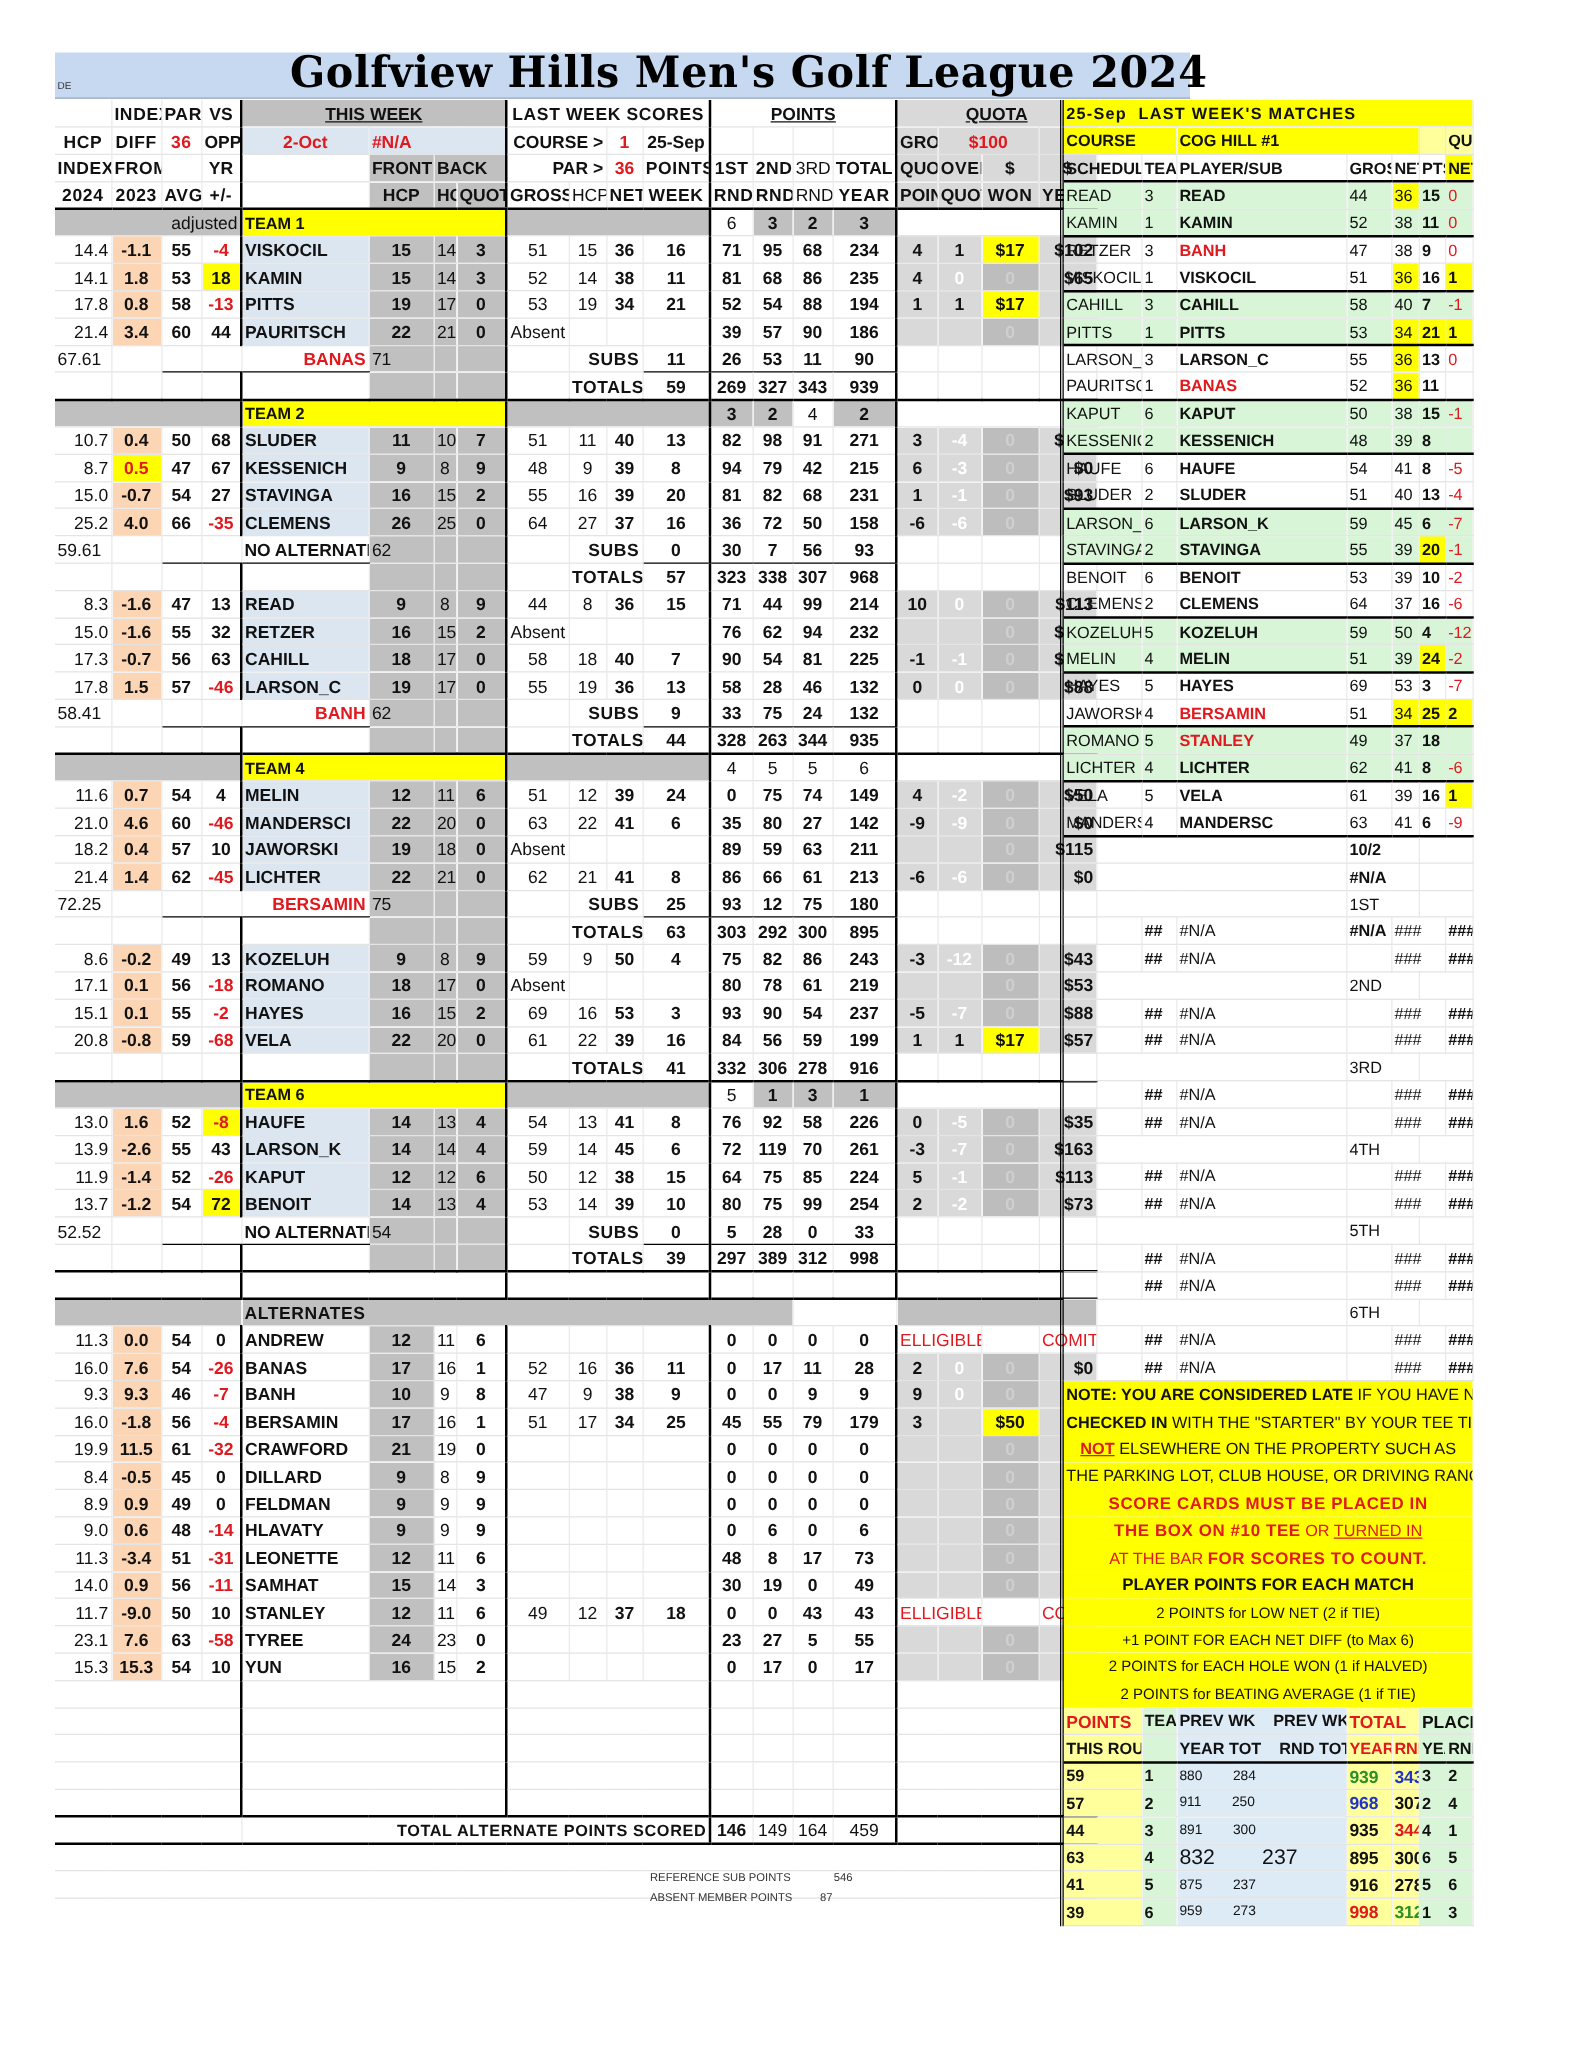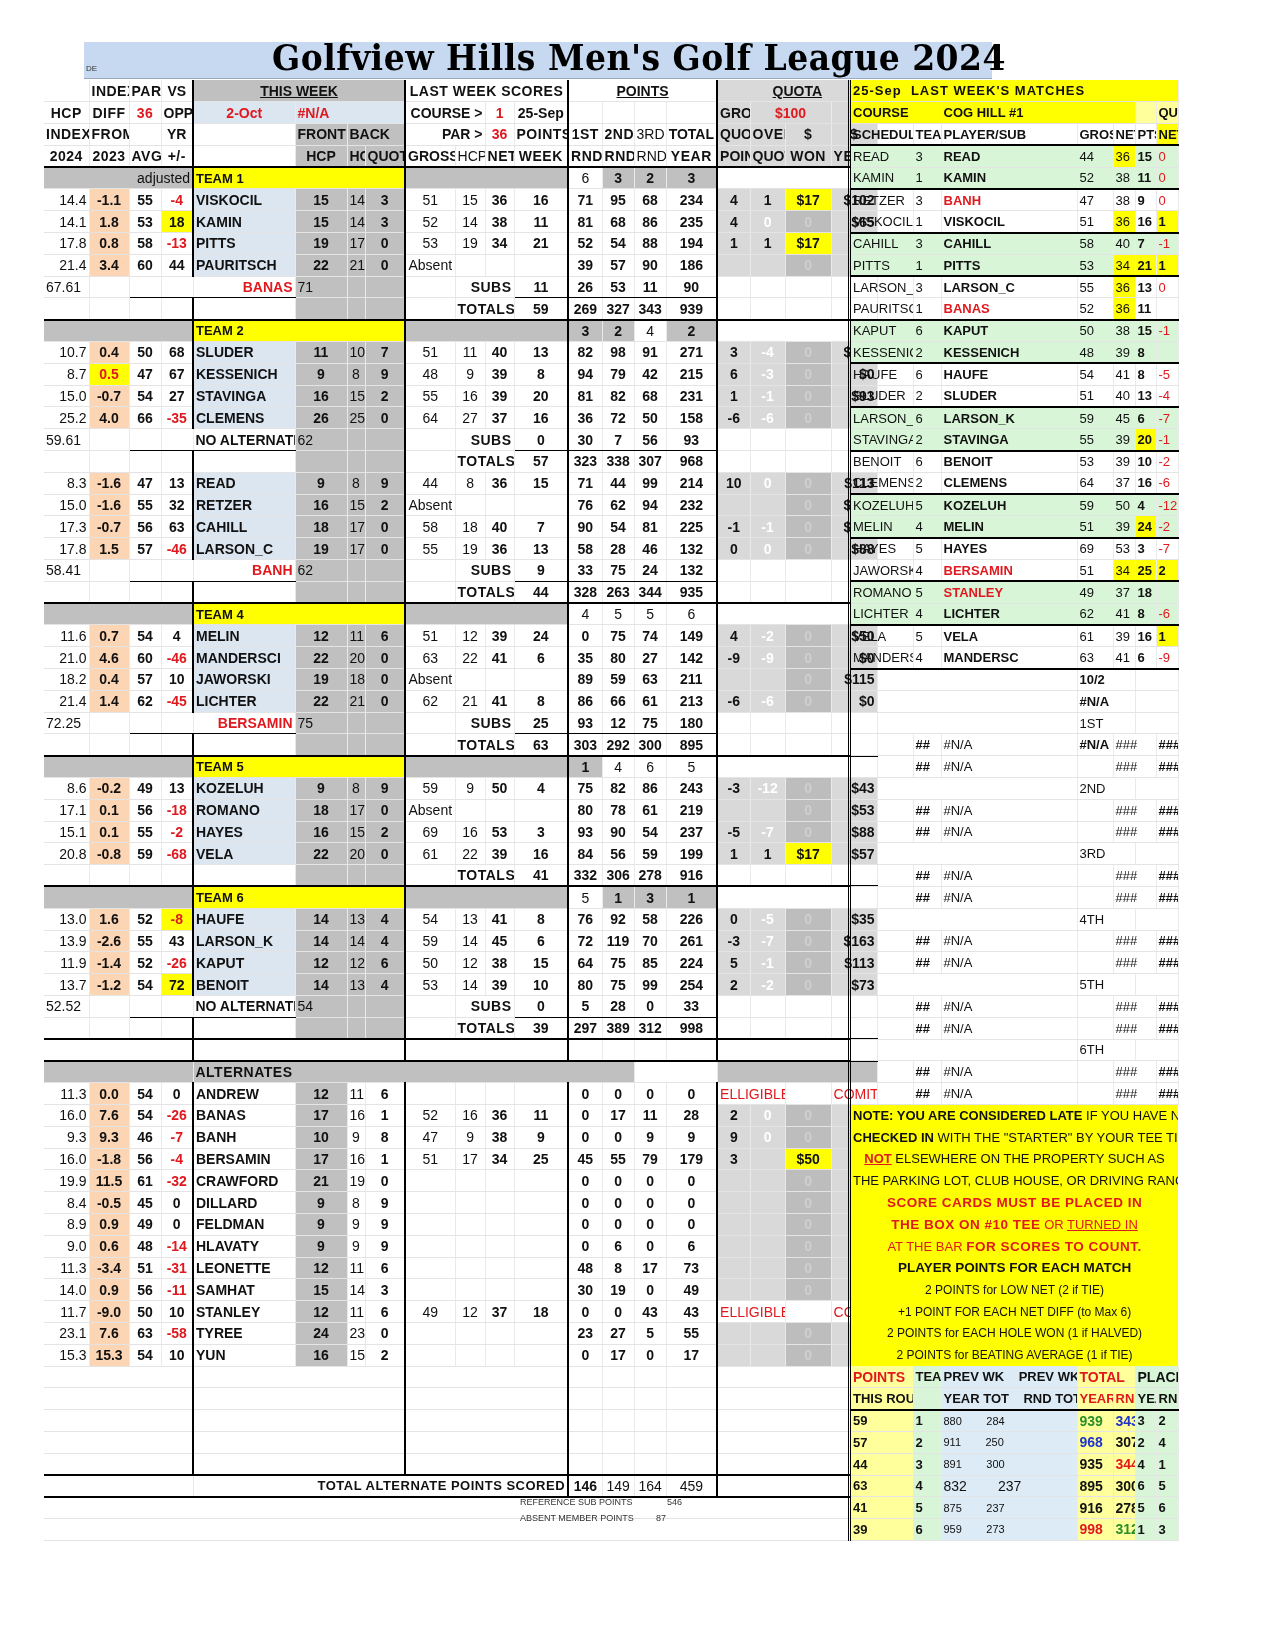--- a/index.html
+++ b/index.html
@@ -1,20 +1,20 @@
 <!DOCTYPE html>
 <html><head>
 <meta charset="utf-8">
 <style>
   * { box-sizing: border-box; margin: 0; padding: 0; }
   html, body { width: 1275px; height: 1650px; background: #fff; overflow: hidden; }
   body { font-family: "Liberation Sans", sans-serif; color: #111; position: relative; }
   .title-bar {
     position: absolute; left: 44px; top: 42px; width: 908px; height: 37px;
-    background: #c6d9f0; border-bottom: 1px solid #9ab; margin-left: 40px;
+    background: #c6d9f0; border-bottom: 1px solid #9ab;
   }
   .title-bar .tiny { position: absolute; left: 2px; top: 22px; font-size: 8px; color: #333; }
   .title-bar .title {
     position: absolute; left: 145px; top: -4px; width: 820px; text-align: center;
     font-family: "DejaVu Serif", serif; font-weight: 900; font-size: 33px; letter-spacing: 0.5px;
     color: #000; transform: scaleY(1.05);
   }
 
   
   table.grid { border-collapse: collapse; table-layout: fixed; }
@@ -713,30 +713,20 @@
         <td class="c xl">63</td>
         <td class="c b vl">303</td>
         <td class="c b lb">292</td>
         <td class="c b lb">300</td>
         <td class="c b lb">895</td>
         <td class="vl"></td>
         <td></td>
         <td></td>
         <td></td>
       </tr>
-      <tr class="team-hd topline">
-        <td colspan="4"></td>
-        <td class="teamname vl" colspan="4">TEAM 5</td>
-        <td class="vl" colspan="4"></td>
-        <td class="c cyan b vl">1</td>
-        <td class="c wt-cell lb">4</td>
-        <td class="c wt-cell lb">6</td>
-        <td class="c wt-cell lb">5</td>
-        <td class="wt-cell vl" colspan="4"></td>
-      </tr>
       <tr>
         <td class="r">8.6</td>
         <td class="c b peach">-0.2</td>
         <td class="c b">49</td>
         <td class="c b ">13</td>
         <td class="b vl lblue">KOZELUH</td>
         <td class="c xl gray">9</td>
         <td class="c xs gray">8</td>
         <td class="c b gray">9</td>
         <td class="c vl">59</td>
@@ -1804,21 +1794,21 @@
           <td class="c b sg">3</td>
           <td class="c xs sb" style="font-size: 11px;"><span>891</span>&nbsp;&nbsp;&nbsp;&nbsp;&nbsp;&nbsp;&nbsp;&nbsp;<span>300</span></td>
           <td class="c b sy " style="font-size: 14px;">935</td>
           <td class="c b sy red" style="font-size: 14px;">344</td>
           <td class="c b sg">4</td>
           <td class="c b sg">1</td>
         </tr>
         <tr>
           <td class="c b sy">63</td>
           <td class="c b sg">4</td>
-          <td class="c xs sb" style="font-size: 14px;"><span>832</span>&nbsp;&nbsp;&nbsp;&nbsp;&nbsp;&nbsp;&nbsp;&nbsp;<span>237</span></td>
+          <td class="c xs sb" style="font-size: 17px;"><span>832</span>&nbsp;&nbsp;&nbsp;&nbsp;&nbsp;&nbsp;&nbsp;&nbsp;<span>237</span></td>
           <td class="c b sy " style="font-size: 14px;">895</td>
           <td class="c b sy " style="font-size: 14px;">300</td>
           <td class="c b sg">6</td>
           <td class="c b sg">5</td>
         </tr>
         <tr>
           <td class="c b sy">41</td>
           <td class="c b sg">5</td>
           <td class="c xs sb" style="font-size: 11px;"><span>875</span>&nbsp;&nbsp;&nbsp;&nbsp;&nbsp;&nbsp;&nbsp;&nbsp;<span>237</span></td>
           <td class="c b sy " style="font-size: 14px;">916</td>

